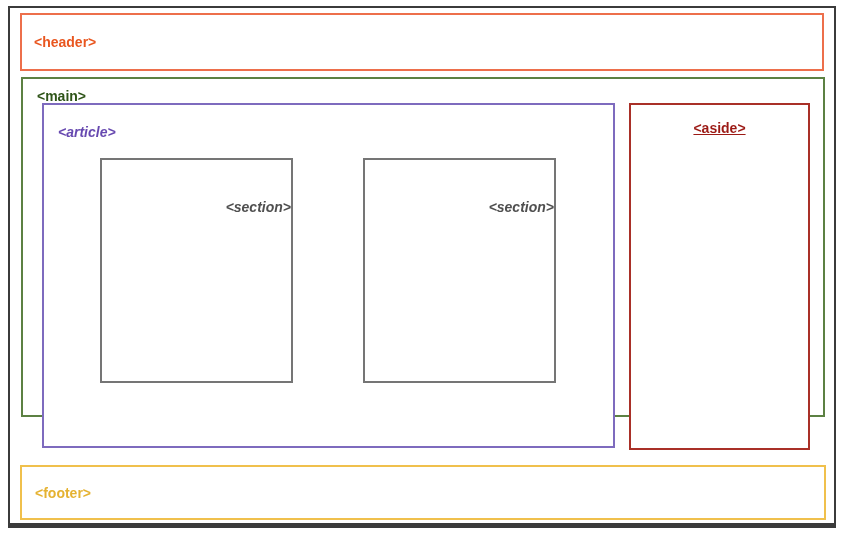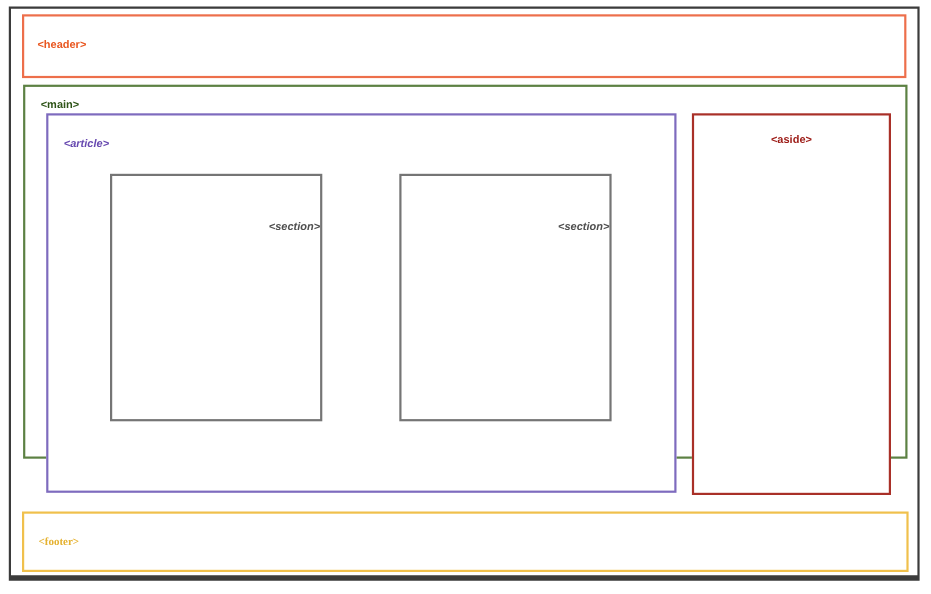--- a/index.html
+++ b/index.html
@@ -18,21 +18,21 @@
     border-style: solid;
     border-color: #3b3b3b;
     border-width: 2px 2px 5px 2px;
     box-sizing: border-box;
     background: #ffffff;
   }
   .box { position: absolute; box-sizing: border-box; background: #ffffff; }
   .label {
     position: absolute;
     font-weight: bold;
-    font-size: 10px;
+    font-size: 14px;
     line-height: 18px;
     white-space: nowrap;
   }
   
   .header-box {
     left: 10px; top: 5px;
     width: 804px; height: 58px;
     border: 2px solid #ED6F4B;
   }
   .header-label { left: 12px; top: 50%; transform: translateY(-50%); color: #E9561F; }
@@ -66,28 +66,28 @@
   }
   .section-1 { left: 56px; }
   .section-2 { left: 319px; }
   .section-label { left: 0; right: 0; top: 38px; text-align: right; color: #4F4F4F; }
   
   .aside-box {
     left: 606px; top: 24px;
     width: 181px; height: 347px;
     border: 2px solid #A93028;
   }
-  .aside-label { left: 0; right: 0; top: 14px; text-align: center; color: #9C1A15; }
+  .aside-label { left: 0; right: 0; top: 14px; text-align: center; color: #9C1A15; text-decoration: underline; }
   
   .footer-box {
     left: 10px; top: 457px;
     width: 806px; height: 55px;
     border: 2px solid #F0C04C;
   }
-  .footer-label { left: 13px; top: 50%; transform: translateY(-50%); color: #E5B231; font-family: Liberation Serif, serif; }
+  .footer-label { left: 13px; top: 50%; transform: translateY(-50%); color: #E5B231; }
 </style>
 </head>
 <body>
 
 <div class="canvas">
   <div class="frame">
 
     <div class="box header-box">
       <span class="label header-label">&lt;header&gt;</span>
     </div>

